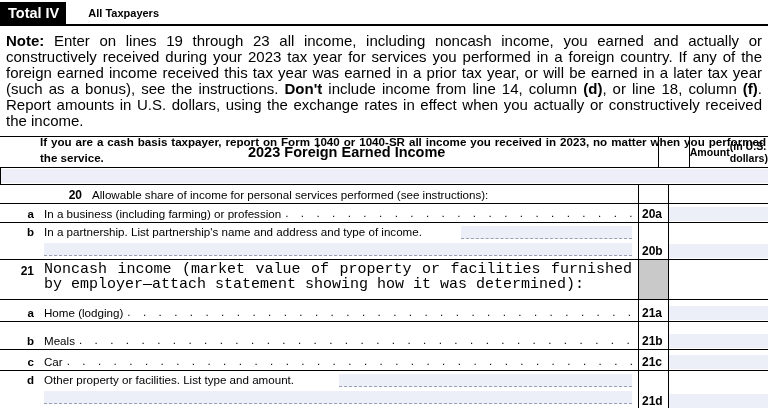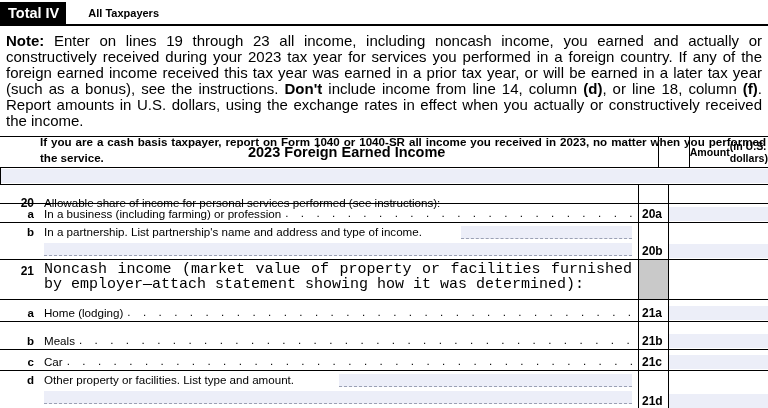--- a/index.html
+++ b/index.html
@@ -188,21 +188,21 @@
         </div>
         <div class="cell-num">
           <span>19</span>
         </div>
         <div class="cell-amt">
           <div class="amt-fill"><span></span></div>
         </div>
       </div>
       <div class="row" style="height: 19px;">
         <div class="cell-main">
-          <div class="ln" style="top: 11px;">
+          <div class="ln" style="top: 3px; padding-left: 48px;">
             <span class="ln-no">20</span>
             <span class="ln-txt">Allowable share of income for personal services performed (see instructions):</span>
           </div>
         </div>
         <div class="cell-num"></div>
         <div class="cell-amt"></div>
       </div>
       <div class="row" style="height: 19px;">
         <div class="cell-main">
           <div class="ln" style="top: 3px;">

